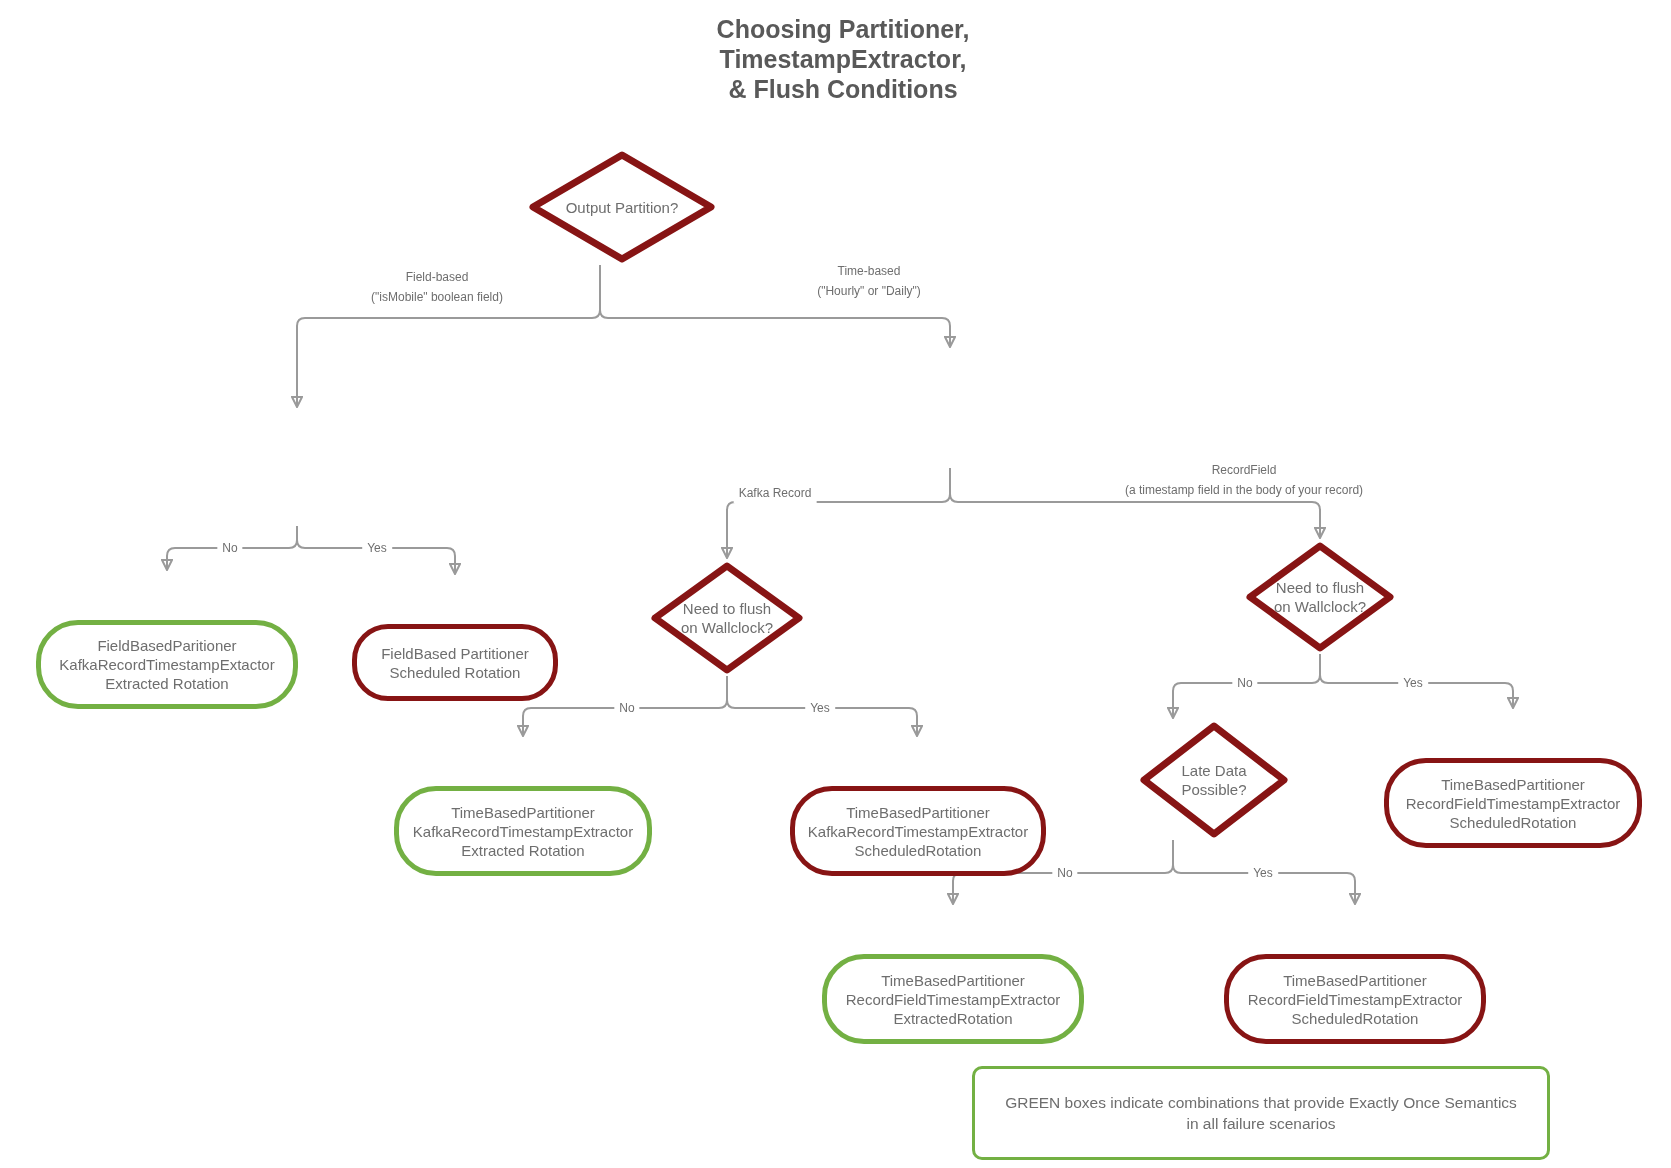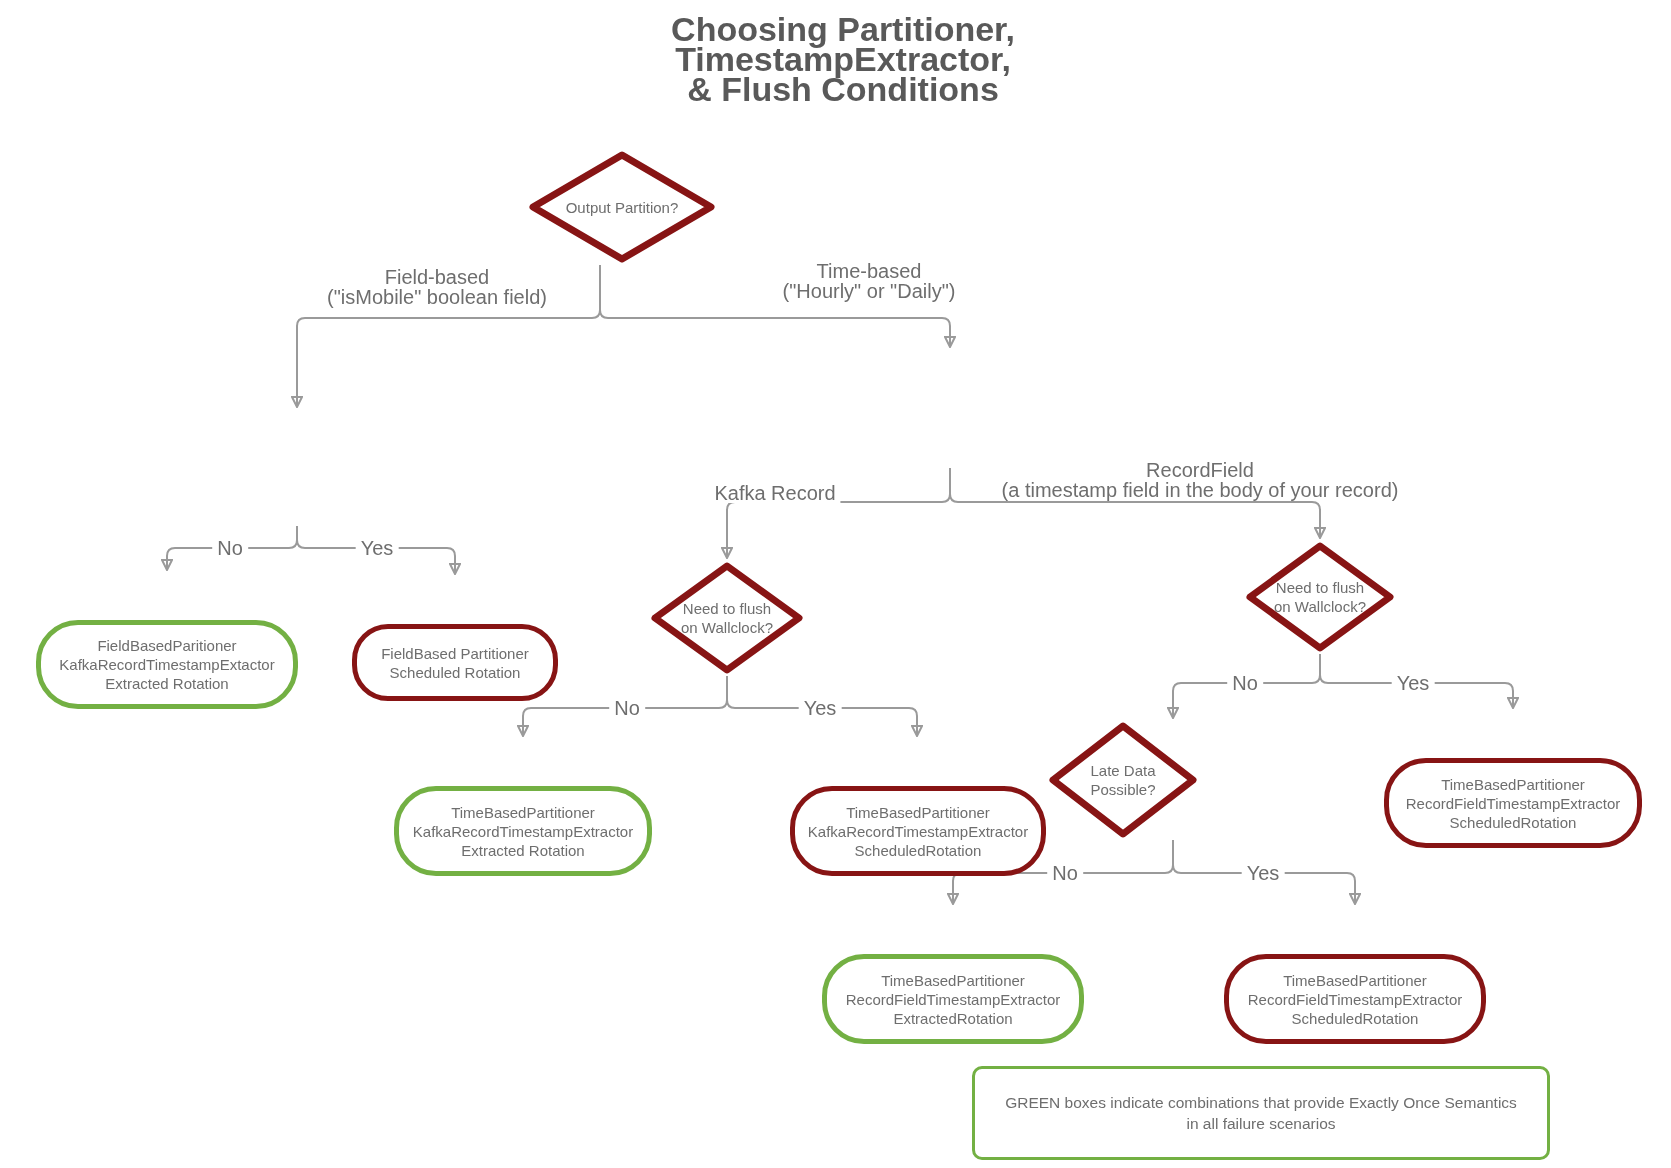--- a/index.html
+++ b/index.html
@@ -1,38 +1,38 @@
 <!DOCTYPE html>
 <html><head>
 <meta charset="utf-8">
 <style>
   html,body{margin:0;padding:0;background:#ffffff;}
   body{font-family:"Liberation Sans", sans-serif;}
   #canvas{position:relative;width:1671px;height:1168px;background:#ffffff;overflow:hidden;}
 
   .title{position:absolute;left:643px;top:14px;width:400px;text-align:center;
-         font-size:34px;font-weight:bold;color:#595959;line-height:30px;}
+         font-size:25px;font-weight:bold;color:#595959;line-height:30px;}
 
   .edges{position:absolute;left:0;top:0;width:1671px;height:1168px;}
   .edges path{stroke:#9a9a9a;stroke-width:2;fill:none;}
 
   .diamond{position:absolute;}
   .diamond svg{position:absolute;left:0;top:0;overflow:visible;}
   .diamond polygon{fill:#ffffff;stroke:#871414;stroke-width:7;stroke-linejoin:round;}
   .dlabel{position:absolute;left:0;top:0;width:100%;height:100%;display:flex;flex-direction:column;
           align-items:center;justify-content:center;color:#6e6e6e;font-size:15px;line-height:19px;text-align:center;}
 
   .pill{position:absolute;background:#ffffff;display:flex;flex-direction:column;align-items:center;
         justify-content:center;color:#6e6e6e;font-size:15px;line-height:19px;text-align:center;box-sizing:border-box;margin-top:46px;}
   .pill.green{border:5px solid #73b043;border-radius:42px;}
   .pill.red{border:5px solid #871414;border-radius:42px;}
   .pill.two{border-radius:36px;}
 
   .elabel{position:absolute;transform:translate(-50%,-50%);background:#ffffff;color:#6e6e6e;
-          font-size:20px;line-height:20px;text-align:center;padding:0 5px;white-space:nowrap;}
+          font-size:12px;line-height:20px;text-align:center;padding:0 5px;white-space:nowrap;}
 
   .legend{position:absolute;left:972px;top:1066px;width:578px;height:94px;box-sizing:border-box;
           border:3px solid #73b043;border-radius:10px;background:#ffffff;display:flex;flex-direction:column;
           align-items:center;justify-content:center;color:#6e6e6e;font-size:15.5px;line-height:21px;text-align:center;}
 </style>
 </head>
 <body>
 
 <div id="canvas">
 
@@ -66,21 +66,21 @@
     <div>Field-based</div>
     <div>("isMobile" boolean field)</div>
   </div>
   <div class="elabel" style="left:869px;top:281px;">
     <div>Time-based</div>
     <div>("Hourly" or "Daily")</div>
   </div>
   <div class="elabel" style="left:775px;top:493px;">
     <div>Kafka Record</div>
   </div>
-  <div class="elabel" style="left:1200px;top:480px;">
+  <div class="elabel" style="left:1244px;top:480px;">
     <div>RecordField</div>
     <div>(a timestamp field in the body of your record)</div>
   </div>
 
   <div class="elabel" style="left:230px;top:548px;">No</div>
   <div class="elabel" style="left:377px;top:548px;">Yes</div>
   <div class="elabel" style="left:627px;top:708px;">No</div>
   <div class="elabel" style="left:820px;top:708px;">Yes</div>
   <div class="elabel" style="left:1245px;top:683px;">No</div>
   <div class="elabel" style="left:1413px;top:683px;">Yes</div>
@@ -111,21 +111,21 @@
   <div class="diamond" style="left:1246px;top:542px;width:148px;height:110px;">
     <svg width="148" height="110">
         <polygon points="74,4 144,55 74,106 4,55"></polygon>
       </svg>
     <div class="dlabel">
       <div>Need to flush</div>
       <div>on Wallclock?</div>
     </div>
   </div>
 
-  <div class="diamond" style="left:1049px;top:722px;width:148px;height:116px;">
+  <div class="diamond" style="left:1140px;top:722px;width:148px;height:116px;">
     <svg width="148" height="116">
         <polygon points="74,4 144,58 74,112 4,58"></polygon>
       </svg>
     <div class="dlabel">
       <div>Late Data</div>
       <div>Possible?</div>
     </div>
   </div>
 
   <div class="pill green" style="left:36px;top:574px;width:262px;height:89px;">

